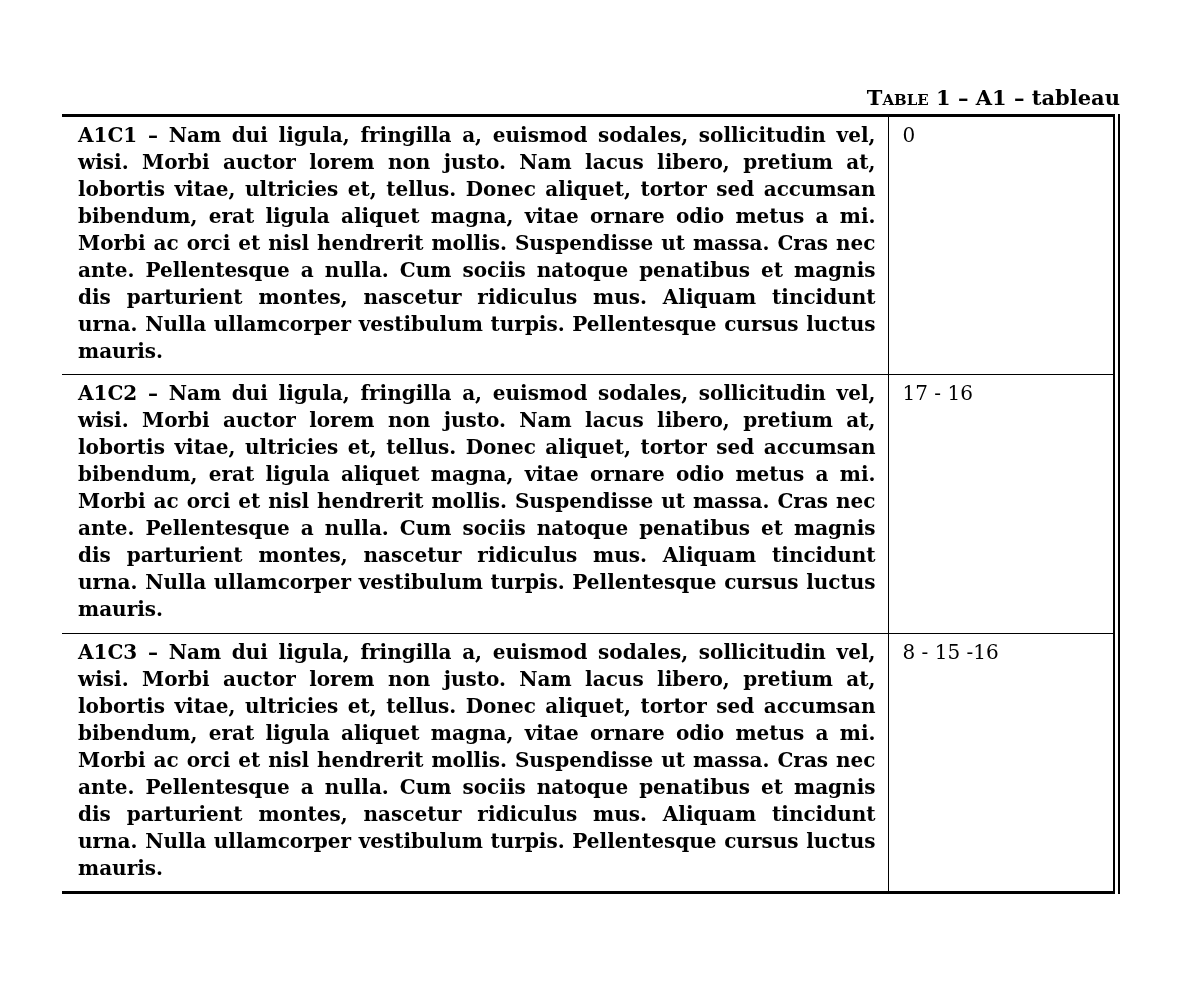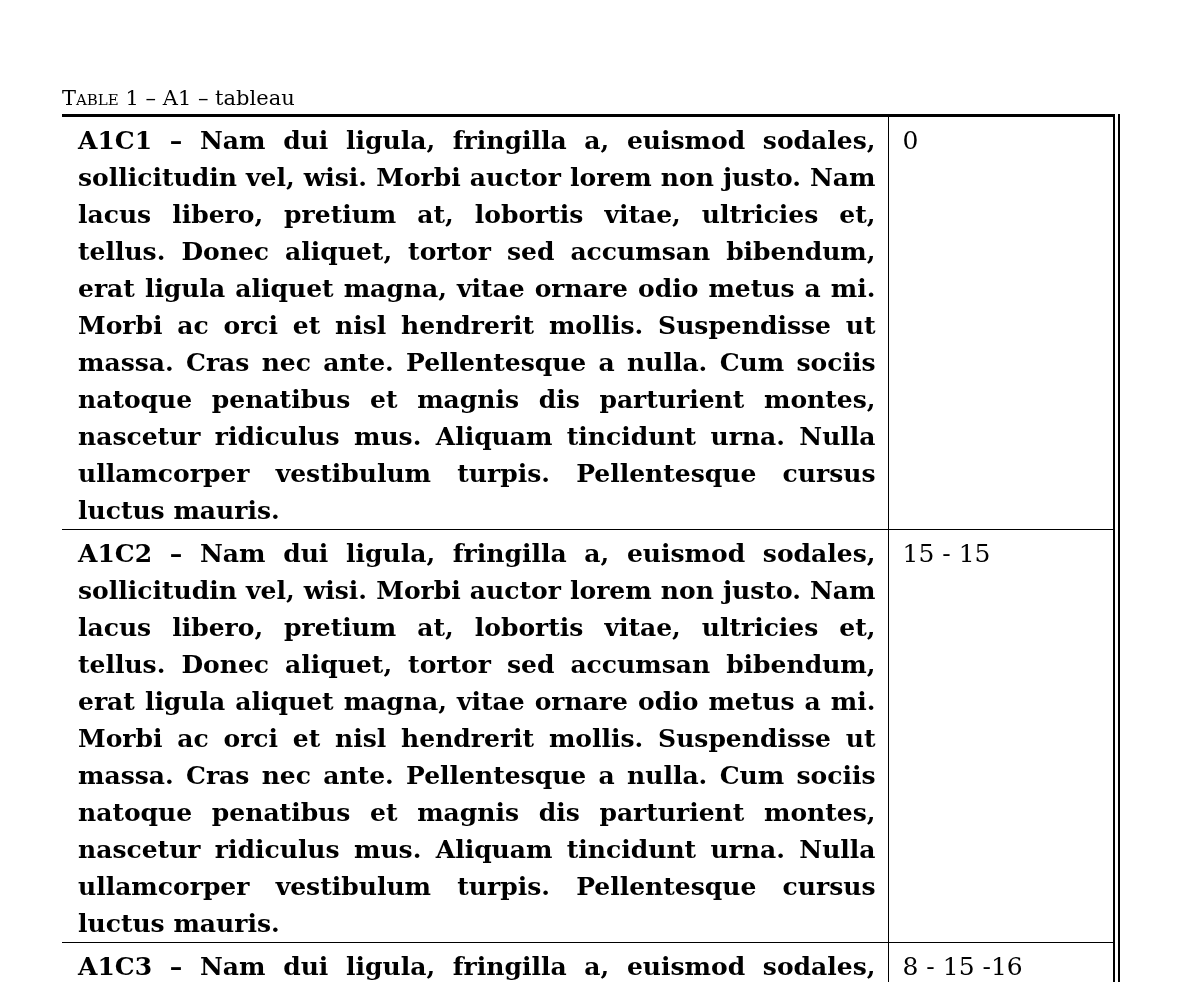--- a/index.html
+++ b/index.html
@@ -11,41 +11,42 @@
     position: relative;
     font-family: "DejaVu Serif", serif;
     color: #000000;
     overflow: hidden;
   }
   .caption {
     position: absolute;
     top: 86px;
     left: 62px;
     width: 1058px;
-    text-align: left;
+    text-align: right;
     font-size: 21px;
     line-height: 24px;
     white-space: nowrap;
+    font-weight: bold;
   }
   .caption .sc { font-variant: small-caps; }
   table.latex-table {
     position: absolute;
     top: 114px;
     left: 62px;
     width: 1058px;
     table-layout: fixed;
     border-collapse: collapse;
     border-top: 3px solid #000;
     border-bottom: 3px solid #000;
   }
   table.latex-table td {
     vertical-align: top;
     box-sizing: border-box;
-    font-size: 25px;
-    line-height: 37px;
+    font-size: 20px;
+    line-height: 27px;
     height: 259px;
   }
   td.desc-cell {
     width: 826px;
     border-right: 1.5px solid #000;
     font-weight: bold;
     text-align: justify;
     padding: 5px 12px 0 16px;
   }
   td.value-cell {
@@ -73,21 +74,21 @@
         <span>Nam dui ligula, fringilla a, euismod sodales, sollicitudin vel, wisi. Morbi auctor lorem non justo. Nam lacus libero, pretium at, lobortis vitae, ultricies et, tellus. Donec aliquet, tortor sed accumsan bibendum, erat ligula aliquet magna, vitae ornare odio metus a mi. Morbi ac orci et nisl hendrerit mollis. Suspendisse ut massa. Cras nec ante. Pellentesque a nulla. Cum sociis natoque penatibus et magnis dis parturient montes, nascetur ridiculus mus. Aliquam tincidunt urna. Nulla ullamcorper vestibulum turpis. Pellentesque cursus luctus mauris.</span>
       </td>
       <td class="value-cell">0</td>
     </tr>
     <tr class="data-row">
       <td class="desc-cell">
         <span>A1C2</span>
         <span>–</span>
         <span>Nam dui ligula, fringilla a, euismod sodales, sollicitudin vel, wisi. Morbi auctor lorem non justo. Nam lacus libero, pretium at, lobortis vitae, ultricies et, tellus. Donec aliquet, tortor sed accumsan bibendum, erat ligula aliquet magna, vitae ornare odio metus a mi. Morbi ac orci et nisl hendrerit mollis. Suspendisse ut massa. Cras nec ante. Pellentesque a nulla. Cum sociis natoque penatibus et magnis dis parturient montes, nascetur ridiculus mus. Aliquam tincidunt urna. Nulla ullamcorper vestibulum turpis. Pellentesque cursus luctus mauris.</span>
       </td>
-      <td class="value-cell">15 - 15</td>
+      <td class="value-cell">17 - 16</td>
     </tr>
     <tr class="data-row">
       <td class="desc-cell">
         <span>A1C3</span>
         <span>–</span>
         <span>Nam dui ligula, fringilla a, euismod sodales, sollicitudin vel, wisi. Morbi auctor lorem non justo. Nam lacus libero, pretium at, lobortis vitae, ultricies et, tellus. Donec aliquet, tortor sed accumsan bibendum, erat ligula aliquet magna, vitae ornare odio metus a mi. Morbi ac orci et nisl hendrerit mollis. Suspendisse ut massa. Cras nec ante. Pellentesque a nulla. Cum sociis natoque penatibus et magnis dis parturient montes, nascetur ridiculus mus. Aliquam tincidunt urna. Nulla ullamcorper vestibulum turpis. Pellentesque cursus luctus mauris.</span>
       </td>
       <td class="value-cell">8 - 15 -16</td>
     </tr>
   </tbody>

